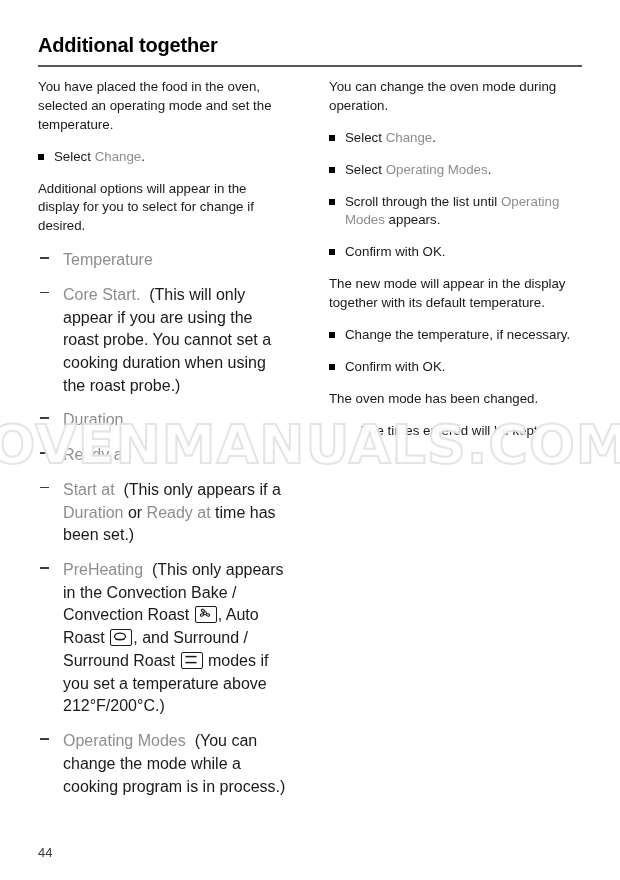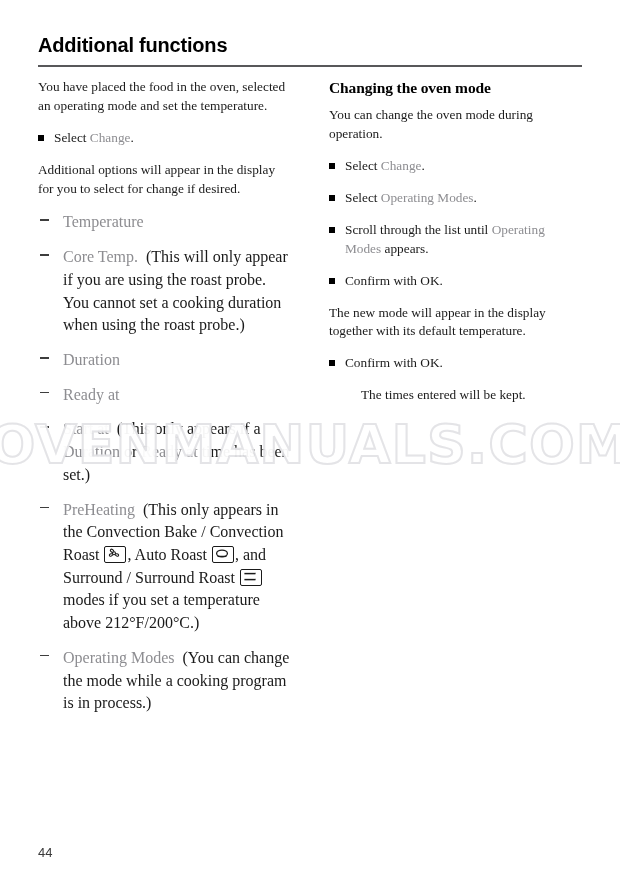--- a/index.html
+++ b/index.html
@@ -71,21 +71,20 @@
     position: absolute;
     left: 38px;
     top: 78px;
     width: 544px;
     display: flex;
     gap: 38px;
     z-index: 2;
   }
   .col {
     width: 253px;
-    font-family: Liberation Serif, serif;
   }
 
   .sec-title {
     font-size: 15.5px;
     font-weight: 700;
     color: #000;
     margin: 0 0 9px 0;
     line-height: 1.25;
     letter-spacing: -0.1px;
   }
@@ -168,42 +167,42 @@
   }
 </style>
 </head>
 <body>
 
 <div class="page">
 
   <div class="watermark">OVENMANUALS.COM</div>
 
   <div class="header">
-    <h1 class="page-title">Additional functions</h1>
+    <h1 class="page-title">Additional together</h1>
     <div class="rule"></div>
   </div>
 
   <div class="columns">
 
     <div class="col">
 
       <p class="para">You have placed the food in the oven, selected an operating mode and set the temperature.</p>
 
       <div class="sq-item">
         <span class="sq-bullet"></span><span>Select </span><span class="ui-term">Change</span><span>.</span>
       </div>
 
       <p class="para">Additional options will appear in the display for you to select for change if desired.</p>
 
       <div class="dash-item">
         <span class="dash-bullet"></span><span class="ui-term">Temperature</span>
       </div>
 
       <div class="dash-item">
-        <span class="dash-bullet"></span><span class="ui-term">Core Temp.</span>&nbsp; <span>(This will only appear if you are using the roast probe. You cannot set a cooking duration when using the roast probe.)</span>
+        <span class="dash-bullet"></span><span class="ui-term">Core Start.</span>&nbsp; <span>(This will only appear if you are using the roast probe. You cannot set a cooking duration when using the roast probe.)</span>
       </div>
 
       <div class="dash-item">
         <span class="dash-bullet"></span><span class="ui-term">Duration</span>
       </div>
 
       <div class="dash-item">
         <span class="dash-bullet"></span><span class="ui-term">Ready at</span>
       </div>
 
@@ -231,21 +230,20 @@
       </div>
 
       <div class="dash-item">
         <span class="dash-bullet"></span><span class="ui-term">Operating Modes</span>&nbsp; <span>(You can change the mode while a cooking program is in process.)</span>
       </div>
 
     </div>
 
     <div class="col">
 
-      <h2 class="sec-title">Changing the oven mode</h2>
 
       <p class="para">You can change the oven mode during operation.</p>
 
       <div class="sq-item">
         <span class="sq-bullet"></span><span>Select </span><span class="ui-term">Change</span><span>.</span>
       </div>
 
       <div class="sq-item">
         <span class="sq-bullet"></span><span>Select </span><span class="ui-term">Operating Modes</span><span>.</span>
       </div>
@@ -253,25 +251,29 @@
       <div class="sq-item">
         <span class="sq-bullet"></span><span>Scroll through the list until </span><span class="ui-term">Operating Modes</span><span> appears.</span>
       </div>
 
       <div class="sq-item">
         <span class="sq-bullet"></span><span>Confirm with OK.</span>
       </div>
 
       <p class="para">The new mode will appear in the display together with its default temperature.</p>
 
+      <div class="sq-item">
+        <span class="sq-bullet"></span><span>Change the temperature, if necessary.</span>
+      </div>
 
       <div class="sq-item">
         <span class="sq-bullet"></span><span>Confirm with OK.</span>
       </div>
 
+      <p class="para">The oven mode has been changed.</p>
 
       <p class="para">The times entered will be kept.</p>
 
     </div>
 
   </div>
 
   <div class="page-number">44</div>
 
 </div>

